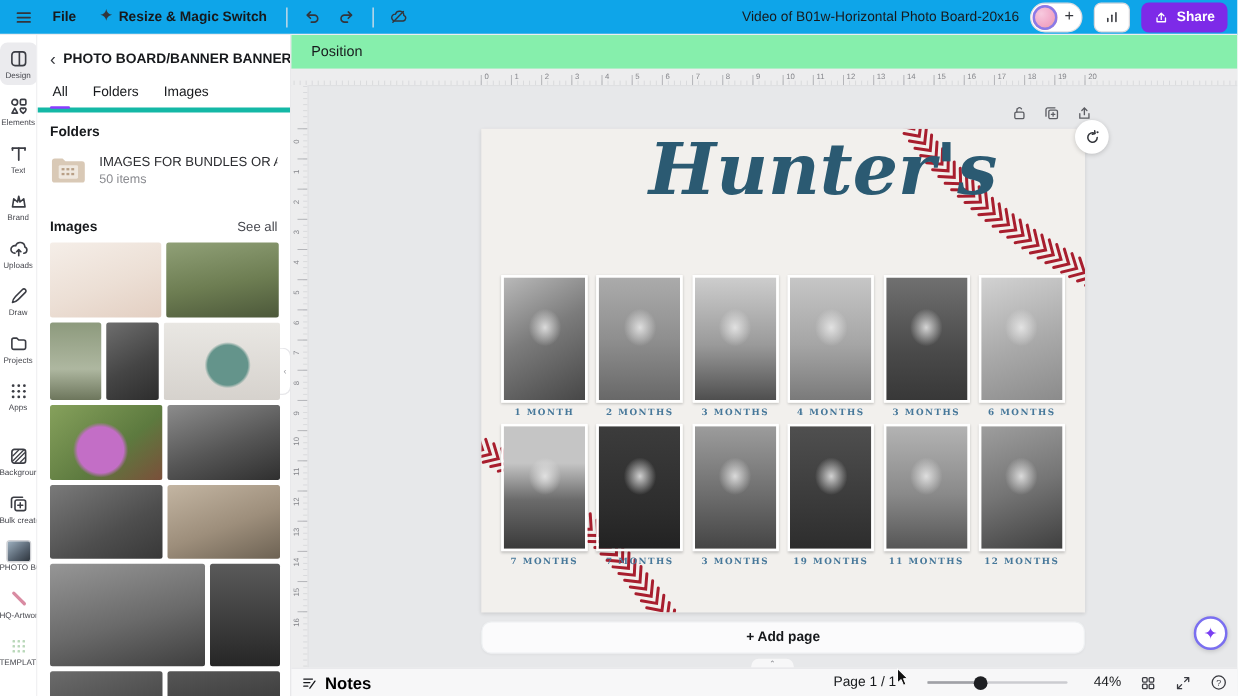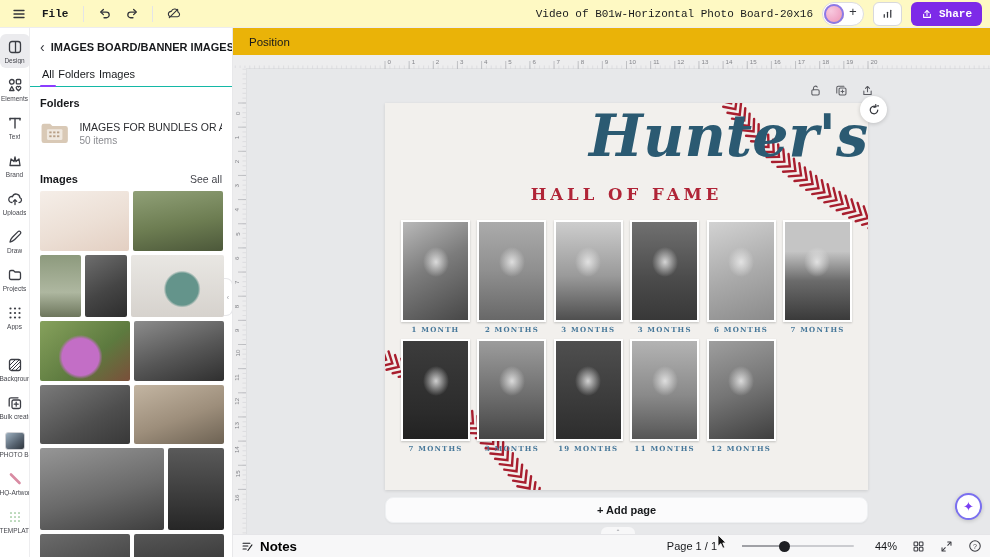--- a/index.html
+++ b/index.html
@@ -1,21 +1,21 @@
 <!DOCTYPE html>
 <html><head>
 <meta charset="utf-8">
 <style>
   html,body{margin:0;padding:0;background:#fff;}
   body{width:990px;height:557px;overflow:hidden;font-family:"Liberation Sans",sans-serif;-webkit-font-smoothing:antialiased;}
   .app{display:grid;grid-template-rows:28px 529px;grid-template-columns:30px 203px 1fr;width:990px;height:557px;}
   button{font-family:inherit;border:none;background:none;padding:0;cursor:pointer;}
 
   
-  .topbar{grid-column:1/4;display:flex;align-items:center;background:#fef9c3;border-bottom:1px solid #ededef;padding:0 8px;gap:6px;font-family:Liberation Mono, monospace;}
+  .topbar{grid-column:1/4;display:flex;align-items:center;background:#0ea5e9;border-bottom:1px solid #ededef;padding:0 8px;gap:6px;}
   .tb-left{display:flex;align-items:center;gap:6px;}
   .icon-btn{display:flex;align-items:center;justify-content:center;width:22px;height:22px;border-radius:4px;color:#33353b;}
   .tb-text{font-size:11px;font-weight:700;color:#17191c;padding:4px 6px;border-radius:4px;display:flex;align-items:center;gap:4px;}
   .vdiv{width:1px;height:16px;background:#e4e4e7;margin:0 3px;}
   .tb-right{margin-left:auto;display:flex;align-items:center;gap:9px;}
   .tb-title{font-size:11px;color:#17191c;white-space:nowrap;}
   .avatar-pill{display:flex;align-items:center;border:1px solid #dcdce0;border-radius:14px;padding:1px;background:#fff;}
   .avatar{width:20px;height:20px;border-radius:50%;background:radial-gradient(circle at 35% 35%,#f7c9de,#f1a6c6 55%,#e8b06b);box-shadow:0 0 0 2px #8a7ae8 inset;}
   .plus-btn{width:18px;height:18px;font-size:13px;line-height:16px;color:#33353b;text-align:center;}
   .pill-btn{display:flex;align-items:center;gap:6px;height:24px;border:1px solid #d8d8dc;border-radius:6px;background:#fff;padding:0 8px;font-size:11px;font-weight:700;color:#17191c;}
@@ -28,21 +28,21 @@
   .sb-item.gap{margin-top:16px;}
   .sb-ic{height:17px;display:flex;align-items:center;justify-content:center;}
   .sb-lb{font-size:6.5px;color:#45464d;margin-top:2px;white-space:nowrap;max-width:30px;overflow:hidden;text-align:center;}
   .sb-thumb{width:18px;height:16px;border-radius:3px;background:linear-gradient(140deg,#9db0c0,#55616e 60%,#2e353d);border:1px solid #cfd0d4;}
 
   
   .panel{grid-row:2;grid-column:2;background:#fff;border-right:1px solid #e8e8ea;position:relative;overflow:hidden;}
   .panel-head{display:flex;align-items:center;gap:6px;padding:12px 10px 4px 10px;}
   .back-btn{font-size:14px;color:#33353b;line-height:1;}
   .panel-title{font-size:11px;font-weight:700;color:#17191c;white-space:nowrap;}
-  .tabs{display:flex;padding:6px 10px 0 10px;border-bottom:1px solid #14b8a6;}
+  .tabs{display:flex;gap:16px;padding:6px 10px 0 10px;border-bottom:4px solid #14b8a6;}
   .tab{font-size:11px;color:#17191c;padding:4px 2px 6px 2px;position:relative;cursor:pointer;}
   .tab.active{font-weight:400;}
   .tab.active::after{content:"";position:absolute;left:0;right:0;bottom:-1px;height:2px;background:#8b3dff;border-radius:2px;}
   .sec-head{display:flex;align-items:baseline;justify-content:space-between;padding:10px 10px 6px 10px;font-size:11px;font-weight:700;color:#17191c;}
   .see-all{font-size:10.5px;font-weight:400;color:#45464d;cursor:pointer;}
   .folder-item{display:flex;align-items:center;gap:10px;margin:2px 10px 14px 10px;cursor:pointer;}
   .folder-meta{display:flex;flex-direction:column;gap:2px;min-width:0;}
   .folder-name{font-size:10.5px;color:#2b2c30;white-space:nowrap;overflow:hidden;}
   .folder-count{font-size:10px;color:#8a8b90;}
   .thumb-grid{padding:0 10px;}
@@ -58,32 +58,32 @@
   .t8{background:linear-gradient(150deg,#7a7a7a,#4e4e4e 60%,#383838);}
   .t9{background:linear-gradient(160deg,#c3b5a2,#9d8e7b 55%,#6d6253);}
   .t10{background:linear-gradient(165deg,#969696,#6a6a6a 55%,#3e3e3e);}
   .t11{background:linear-gradient(180deg,#5a5a5a,#3b3b3b 60%,#262626);}
   .t12{background:linear-gradient(160deg,#6b6b6b,#414141 60%,#2a2a2a);}
   .t13{background:linear-gradient(170deg,#565656,#333 55%,#1f1f1f);}
   .panel-collapse{position:absolute;right:-1px;top:250px;width:8px;height:36px;background:#fff;border:1px solid #e7e7ea;border-left:none;border-radius:0 7px 7px 0;display:flex;align-items:center;justify-content:center;font-size:7px;color:#9a9ba0;cursor:pointer;}
 
   
   .workspace{grid-row:2;grid-column:3;position:relative;background:#e7e8ea;overflow:hidden;}
-  .posbar{position:absolute;top:0;left:0;right:0;height:27px;background:#eab308;display:flex;align-items:center;padding-left:10px;}
+  .posbar{position:absolute;top:0;left:0;right:0;height:27px;background:#86efac;display:flex;align-items:center;padding-left:10px;}
   .pos-btn{font-size:11.5px;color:#17191c;padding:3px 6px;border-radius:4px;}
   .hruler{position:absolute;top:27px;left:0;right:0;height:13px;background:#ededee;border-bottom:1px solid #dfe0e2;}
   .vruler{position:absolute;top:40px;left:0;width:13px;bottom:22px;background:#ededee;border-right:1px solid #dfe0e2;}
   .viewport{position:absolute;top:40px;left:13px;right:0;bottom:22px;overflow:hidden;}
 
   .page-actions{position:absolute;top:13px;left:560px;display:flex;gap:8px;align-items:center;}
   .pa-btn{width:18px;height:18px;display:flex;align-items:center;justify-content:center;color:#5c5d63;border-radius:4px;}
 
   .page{position:absolute;left:139px;top:35px;width:483px;height:387px;background:#f2f0ed;box-shadow:0 1px 3px rgba(0,0,0,.12);overflow:hidden;}
   #seams{position:absolute;left:0;top:0;width:483px;height:387px;}
-  .title-script{position:absolute;top:2px;left:0;width:100%;text-align:right;font-family:"DejaVu Serif",serif;font-style:italic;font-weight:700;font-size:57px;line-height:1.1;}
+  .title-script{position:absolute;top:2px;left:0;width:100%;text-align:center;font-family:"DejaVu Serif",serif;font-style:italic;font-weight:700;font-size:57px;line-height:1.1;padding-left:32px;}
   .title-sub{position:absolute;top:82px;left:0;width:100%;text-align:center;font-family:"DejaVu Serif",serif;font-weight:700;font-size:16.5px;letter-spacing:4px;}
   .months-grid{position:absolute;left:16px;top:117px;width:451px;display:grid;grid-template-columns:repeat(6,69px);justify-content:space-between;row-gap:5px;}
   .photo-card{width:69px;}
   .photo{width:65px;height:98px;border:2px solid #fff;box-shadow:0 1px 2px rgba(0,0,0,.2);position:relative;}
   .photo::after{content:"";position:absolute;left:50%;top:26%;width:26px;height:30px;margin-left:-13px;border-radius:50%;background:radial-gradient(closest-side,rgba(235,235,235,.85),rgba(235,235,235,0));}
   .m-label{margin-top:3px;text-align:center;font-family:"DejaVu Serif",serif;font-weight:700;font-size:7px;letter-spacing:1.2px;white-space:nowrap;}
   .m1{background:linear-gradient(150deg,#b9b9b9,#7c7c7c 45%,#474747);}
   .m2{background:linear-gradient(180deg,#ababab,#8f8f8f 50%,#686868);}
   .m3{background:linear-gradient(180deg,#cdcdcd,#9a9a9a 55%,#4f4f4f);}
   .m4{background:linear-gradient(180deg,#c6c6c6,#a5a5a5 55%,#7a7a7a);}
@@ -127,20 +127,26 @@
             <g stroke="#33353b" stroke-width="1.4" stroke-linecap="round">
               <line x1="2" y1="3.5" x2="12" y2="3.5"></line>
               <line x1="2" y1="7" x2="12" y2="7"></line>
               <line x1="2" y1="10.5" x2="12" y2="10.5"></line>
             </g>
           </svg>
       </button>
       <button class="tb-text">
           <span>File</span>
         </button>
+      <button class="tb-text">
+        <span><svg width="12" height="12" viewBox="0 0 16 16">
+              <path d="M8 1.5C8.5 5 10.8 7.3 14.3 7.8 10.8 8.3 8.5 10.6 8 14.1 7.5 10.6 5.2 8.3 1.7 7.8 5.2 7.3 7.5 5 8 1.5Z" fill="#33353b"></path>
+            </svg></span>
+        <span>Resize &amp; Magic Switch</span>
+      </button>
       <div class="vdiv"></div>
       <button class="icon-btn">
         <svg width="15" height="15" viewBox="0 0 16 16">
             <path d="M4.5 6.5H10a3 3 0 0 1 0 6H7.5" fill="none" stroke="#33353b" stroke-width="1.4" stroke-linecap="round"></path>
             <path d="M6.8 3.8 4 6.5l2.8 2.7" fill="none" stroke="#33353b" stroke-width="1.4" stroke-linecap="round" stroke-linejoin="round"></path>
           </svg>
       </button>
       <button class="icon-btn">
         <svg width="15" height="15" viewBox="0 0 16 16">
             <path d="M11.5 6.5H6a3 3 0 0 0 0 6h2.5" fill="none" stroke="#33353b" stroke-width="1.4" stroke-linecap="round"></path>
@@ -325,21 +331,21 @@
             </g>
           </svg>
         </span>
         <span class="sb-lb">TEMPLATES</span>
       </div>
     </nav>
 
   <aside class="panel">
     <div class="panel-head">
       <button class="back-btn">‹</button>
-      <span class="panel-title">IMAGES BOARD/BANNER IMAGES</span>
+      <span class="panel-title">PHOTO BOARD/BANNER BANNER</span>
 
     </div>
     <div class="tabs" id="tabs">
         <div class="tab active">All</div>
         <div class="tab">Folders</div>
         <div class="tab">Images</div>
       </div>
     <div class="sec-head">
         <span>Folders</span>
       </div>
@@ -820,33 +826,36 @@
             <polyline points="127.82641070289742,350.294677727602 127.02819889254516,362.6483354007697 114.74026890459038,361.14607822867106" style="fill:none;stroke:#a81e2e;stroke-width:2.4;stroke-linecap:round"></polyline>
             <polyline points="132.51821960059172,355.9233607046024 131.53491972263527,368.263665455702 119.27088870804397,366.57738455586866" style="fill:none;stroke:#a81e2e;stroke-width:2.4;stroke-linecap:round"></polyline>
             <polyline points="137.12289856136996,361.6196898006473 135.95907356558467,373.94427950494105 123.72103926839816,372.0786652519706" style="fill:none;stroke:#a81e2e;stroke-width:2.4;stroke-linecap:round"></polyline>
             <polyline points="141.64169370083152,367.3814988069525 140.30082914206443,379.68808575196056 128.09087653066462,377.6467486344389" style="fill:none;stroke:#a81e2e;stroke-width:2.4;stroke-linecap:round"></polyline>
             <polyline points="146.07691318698198,373.2072887330505 144.56004935694543,385.4934241759441 132.3805637827209,383.2775426025613" style="fill:none;stroke:#a81e2e;stroke-width:2.4;stroke-linecap:round"></polyline>
             <polyline points="150.42654400795445,379.0939717328846 148.73779889270938,391.3576636702963 136.5905339878768,388.9714626452728" style="fill:none;stroke:#a81e2e;stroke-width:2.4;stroke-linecap:round"></polyline>
             <polyline points="154.69082745236392,385.0386484861165 152.83525583707055,397.27820950686055 140.72160765083873,394.72683191422493" style="fill:none;stroke:#a81e2e;stroke-width:2.4;stroke-linecap:round"></polyline>
             <polyline points="158.8742275344288,391.04109198393246 156.85151564796945,403.25414388034136 144.77387642353855,400.5374122475723" style="fill:none;stroke:#a81e2e;stroke-width:2.4;stroke-linecap:round"></polyline>
           </svg>
         <div class="title-script" id="script-title" style="color: rgb(43, 90, 114);">Hunter's</div>
-        <div class="title-sub" id="page-subtitle" style="color: rgb(176, 36, 55);">HALL OF FAME</div>
         <div class="months-grid" id="months">
             <div class="photo-card">
               <div class="photo m1"></div>
               <div class="m-label" style="color:#47789a">1 MONTH</div>
             </div>
             <div class="photo-card">
               <div class="photo m2"></div>
               <div class="m-label" style="color:#47789a">2 MONTHS</div>
             </div>
             <div class="photo-card">
               <div class="photo m3"></div>
               <div class="m-label" style="color:#47789a">3 MONTHS</div>
+            </div>
+            <div class="photo-card">
+              <div class="photo m4"></div>
+              <div class="m-label" style="color:#47789a">4 MONTHS</div>
             </div>
             <div class="photo-card">
               <div class="photo m5"></div>
               <div class="m-label" style="color:#47789a">3 MONTHS</div>
             </div>
             <div class="photo-card">
               <div class="photo m6"></div>
               <div class="m-label" style="color:#47789a">6 MONTHS</div>
             </div>
             <div class="photo-card">

